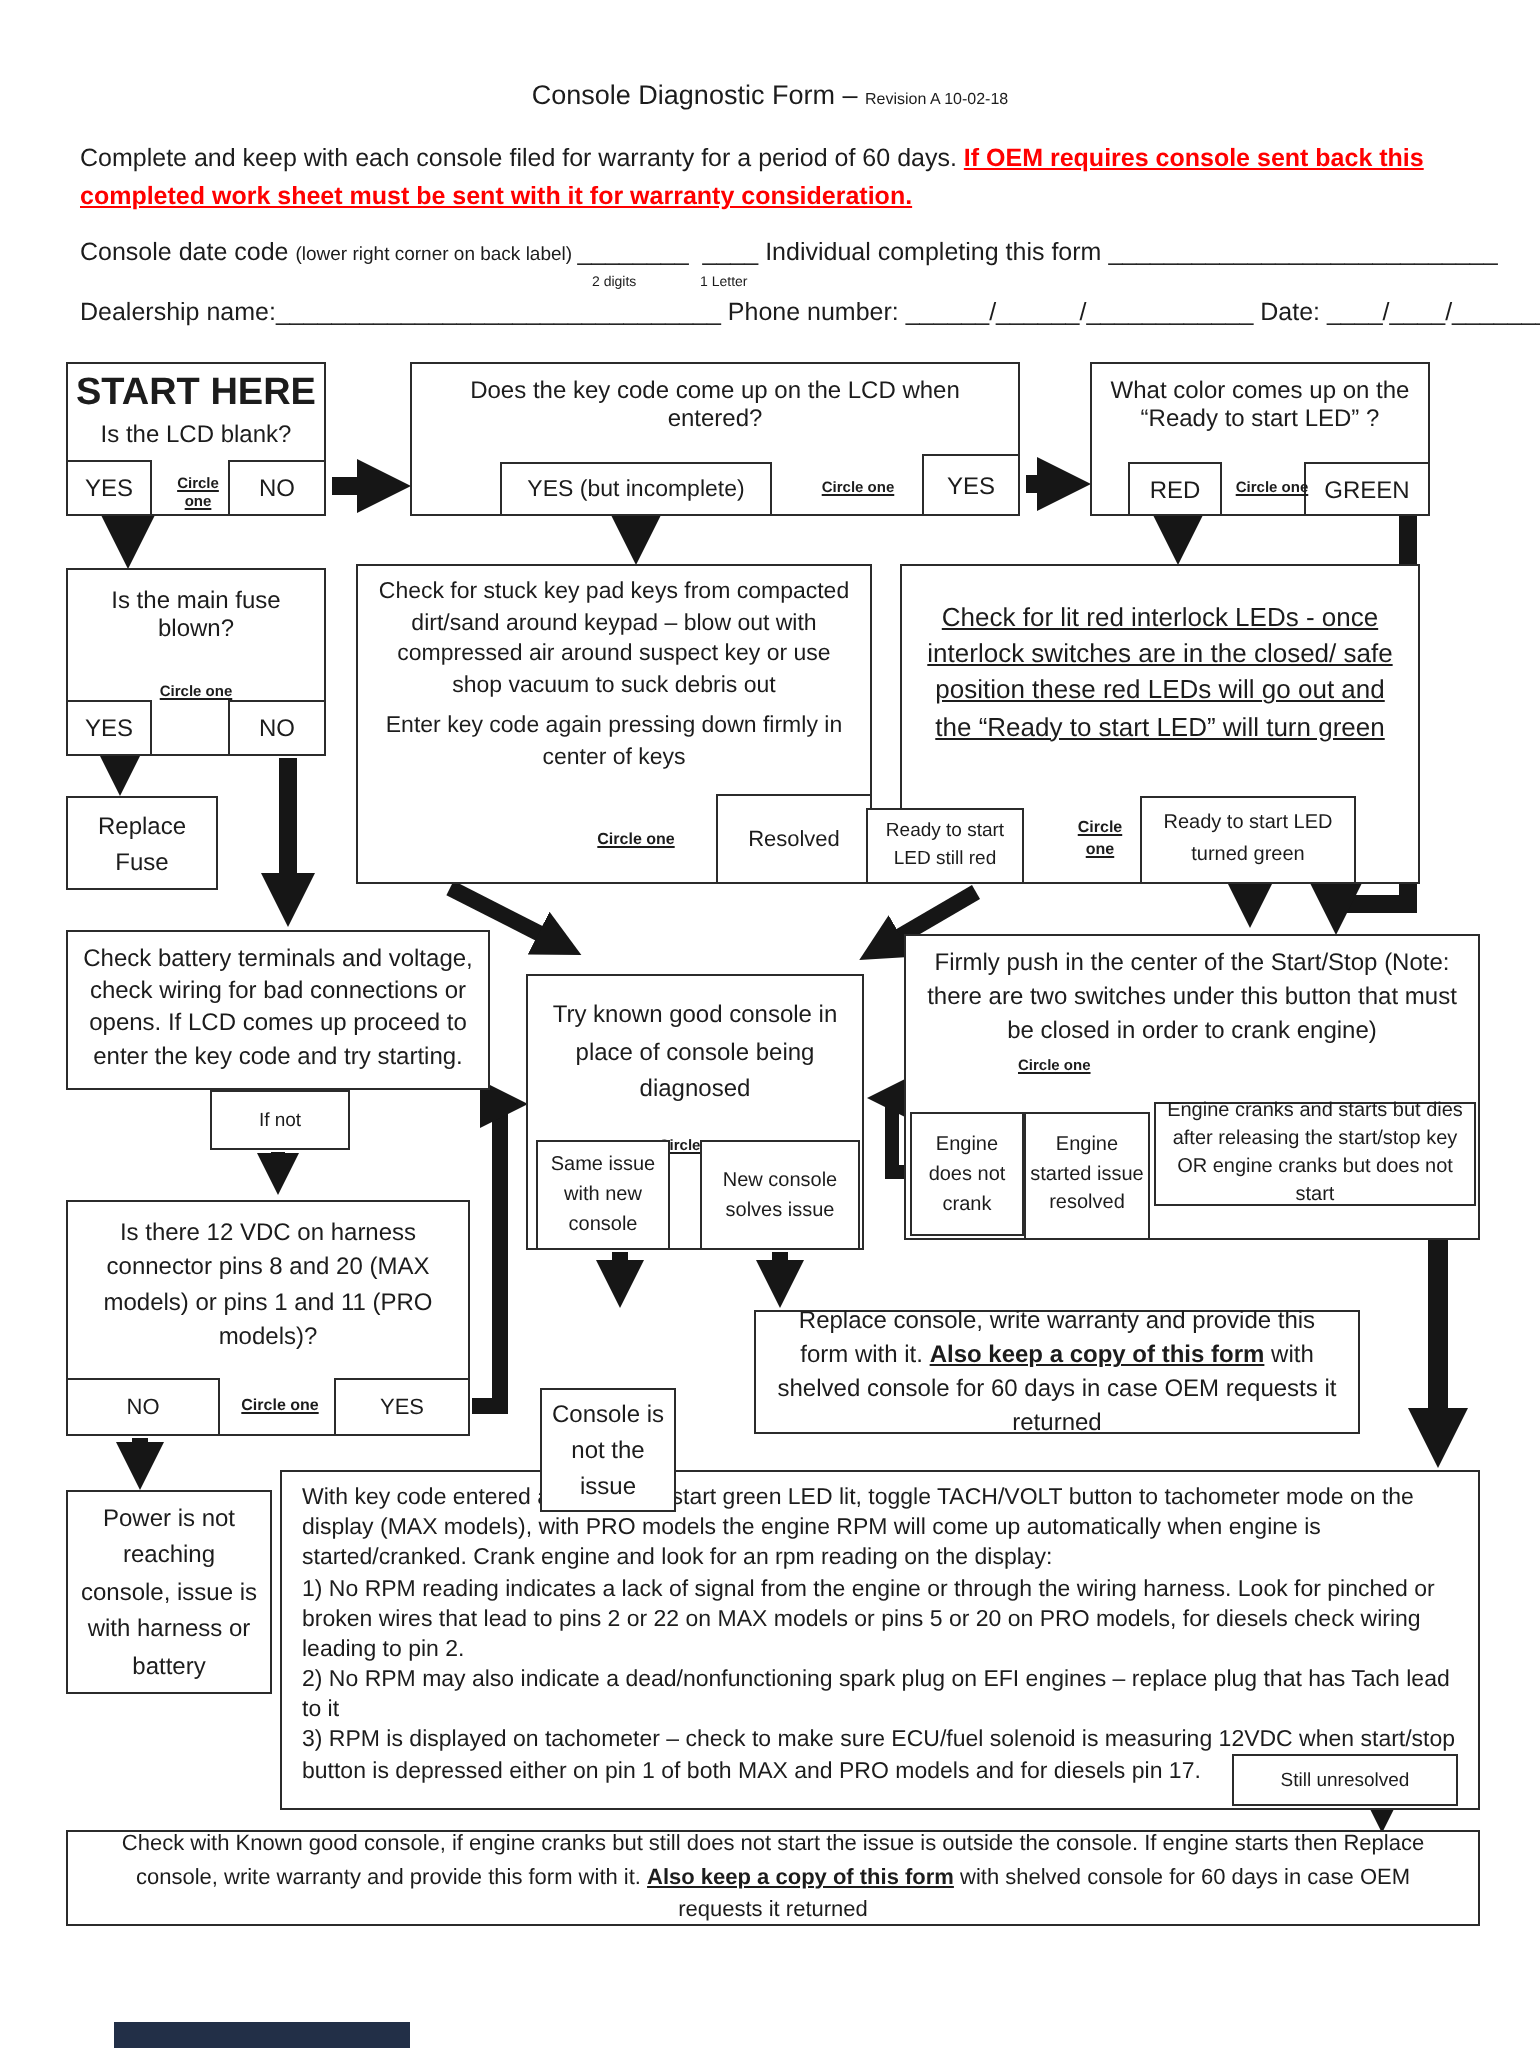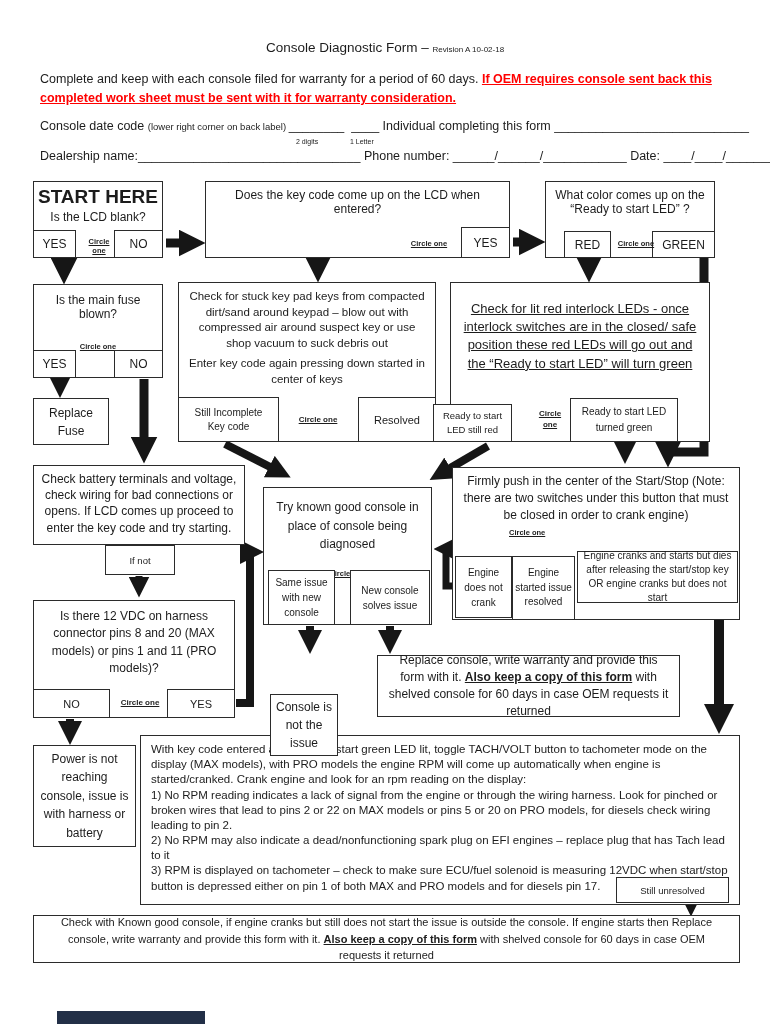--- a/index.html
+++ b/index.html
@@ -84,20 +84,23 @@
       <span>YES</span>
     </div>
   <span class="circ" style="left:82px;top:237px;width:34px;">Circle one</span>
   <div class="cell" style="left:114px;top:230px;width:49px;height:28px;font-size:12px;">
       <span>NO</span>
     </div>
 
   <div class="bx" style="left:205px;top:181px;width:305px;height:77px;">
     <div class="q" style="font-size:12px;margin-top:6px;padding:0 8px;text-align:center;">Does the key code come up on the LCD when entered?</div>
   </div>
+  <div class="cell" style="left:250px;top:231px;width:136px;height:27px;font-size:11.5px;">
+      <span>YES (but incomplete)</span>
+    </div>
   <span class="circ" style="left:407px;top:239px;width:44px;">Circle one</span>
   <div class="cell" style="left:461px;top:227px;width:49px;height:31px;font-size:12px;">
       <span>YES</span>
     </div>
 
   <div class="bx" style="left:545px;top:181px;width:170px;height:77px;">
     <div class="q" style="font-size:12px;margin-top:6px;padding:0 6px;">What color comes up on the “Ready to start LED” ?</div>
   </div>
   <div class="cell" style="left:564px;top:231px;width:47px;height:27px;font-size:12px;">
       <span>RED</span>
@@ -117,25 +120,22 @@
   <div class="cell" style="left:114px;top:350px;width:49px;height:28px;font-size:12px;">
       <span>NO</span>
     </div>
 
   <div class="cell" style="left:33px;top:398px;width:76px;height:47px;font-size:12px;line-height:1.5;">
       <span>Replace Fuse</span>
     </div>
 
   <div class="bx" style="left:178px;top:282px;width:258px;height:160px;">
     <div class="q" style="font-size:11.5px;line-height:1.35;margin-top:6px;padding:0 6px;">Check for stuck key pad keys from compacted dirt/sand around keypad – blow out with compressed air around suspect key or use shop vacuum to suck debris out</div>
-    <div class="q" style="font-size:11.5px;line-height:1.35;margin-top:5px;padding:0 6px;">Enter key code again pressing down started in center of keys</div>
-  </div>
-  <div class="cell" style="left:178px;top:397px;width:101px;height:45px;font-size:10px;line-height:1.4;padding:0 6px;">
-      <span>Still Incomplete Key code</span>
-    </div>
+    <div class="q" style="font-size:11.5px;line-height:1.35;margin-top:5px;padding:0 6px;">Enter key code again pressing down firmly in center of keys</div>
+  </div>
   <span class="circ" style="left:295px;top:415px;width:46px;font-size:8px;">Circle one</span>
   <div class="cell" style="left:358px;top:397px;width:78px;height:45px;font-size:11px;">
       <span>Resolved</span>
     </div>
 
   <div class="bx" style="left:450px;top:282px;width:260px;height:160px;">
     <div class="q" style="font-size:13px;line-height:1.4;margin-top:17px;padding:0 8px;text-decoration:underline;">Check for lit red interlock LEDs - once interlock switches are in the closed/ safe position these red LEDs will go out and the “Ready to start LED” will turn green</div>
   </div>
   <div class="cell" style="left:433px;top:404px;width:79px;height:38px;font-size:9.5px;line-height:1.5;">
       <span>Ready to start LED still red</span>

